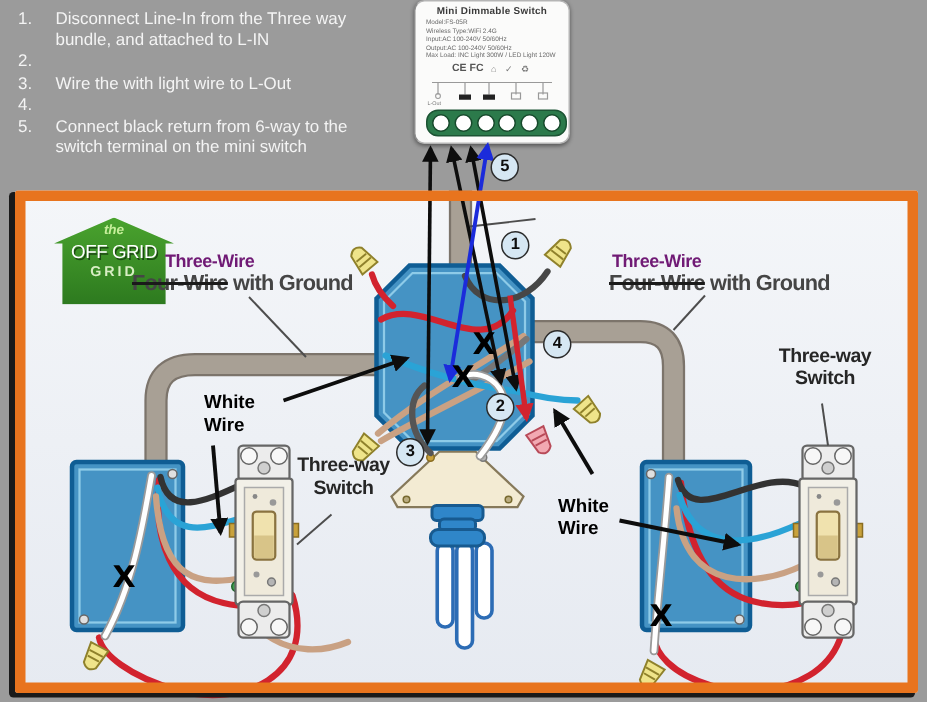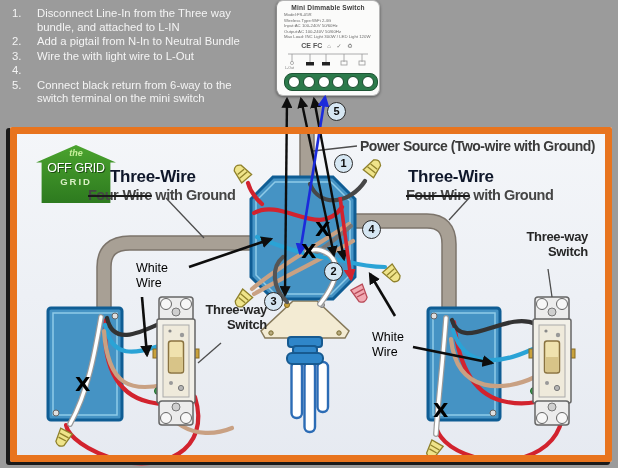--- a/index.html
+++ b/index.html
@@ -35,31 +35,31 @@
   
   .logo{position:absolute;left:36px;top:145px;width:80px;height:58px;z-index:4;
     clip-path:polygon(50% 0%,100% 30%,93% 30%,93% 100%,7% 100%,7% 30%,0% 30%);
     background:linear-gradient(#4aa32e,#2d7a1f);text-align:center;}
   .logo-the{font-style:italic;color:#c6ef9a;font-size:9px;font-weight:bold;margin-top:3px;}
   .logo-main{color:#fff;font-size:12.5px;font-weight:400;letter-spacing:-.3px;text-shadow:1px 1px 0 #1c4a12;margin-top:3px;}
   .logo-sub{color:#d8eec4;font-size:9.5px;font-weight:900;letter-spacing:2px;margin-top:1px;}
   
   .lbl{position:absolute;z-index:4;color:#2d2d2d;white-space:nowrap;}
   .power-label{left:360px;top:138px;font-size:14px;font-weight:bold;letter-spacing:-.5px;color:#3a3a3a;}
-  .cable-label .new{font-size:17px;font-weight:bold;color:#0f172a;letter-spacing:-.3px;}
+  .cable-label .new{font-size:12px;font-weight:bold;color:#701a75;letter-spacing:-.3px;}
   .cable-label .old-line{font-size:14.5px;font-weight:bold;color:#454545;letter-spacing:-.5px;}
   .cable-label .struck{text-decoration:line-through;text-decoration-thickness:2px;text-decoration-color:#1a1a1a;}
   .cable-left{left:110px;top:167px;}
   .cable-left .old-line{margin-left:-22px;}
   .cable-right{left:406px;top:167px;}
   .cable-right .new{margin-left:2px;}
-  .switch-label{font-size:13px;font-weight:bold;line-height:1.12;text-align:right;letter-spacing:-.3px;color:#262626;}
+  .switch-label{font-size:13px;font-weight:bold;line-height:1.12;text-align:center;letter-spacing:-.3px;color:#262626;}
   .switch-label-left{left:191px;top:303px;width:76px;}
   .switch-label-right{left:512px;top:230px;width:76px;}
-  .white-label{font-size:12.5px;font-weight:400;line-height:1.18;color:#000;}
+  .white-label{font-size:12.5px;font-weight:700;line-height:1.18;color:#000;}
   .white-left{left:136px;top:261px;}
   .white-right{left:372px;top:330px;}
   .xmark{position:absolute;z-index:4;font-family:"DejaVu Sans",sans-serif;font-weight:900;font-size:20px;color:#000;line-height:1;}
   .step-badge{position:absolute;z-index:4;width:19px;height:19px;box-sizing:border-box;border-radius:50%;
     background:#d6e7f3;border:1.6px solid #2b2b2b;color:#0d0d0d;font-size:11px;font-weight:bold;
     text-align:center;line-height:16px;}
   
   .condE{stroke:#7c746b;stroke-width:15.5;fill:none;}
   .cond{stroke:#a8a095;stroke-width:12.5;fill:none;}
   .wire{fill:none;stroke-linecap:round;stroke-width:4.2;}
@@ -83,21 +83,20 @@
 
 <div class="screen">
 
   <ol class="instructions">
     <li>
         <span class="num">1.</span>
         <span class="txt">Disconnect Line-In from the Three way bundle, and attached to L-IN</span>
       </li>
     <li>
         <span class="num">2.</span>
-        <span class="txt">Add a pigtail from N-In to Neutral Bundle</span>
       </li>
     <li>
         <span class="num">3.</span>
         <span class="txt">Wire the with light wire to L-Out</span>
       </li>
     <li>
         <span class="num">4.</span>
       </li>
     <li>
         <span class="num">5.</span>
@@ -261,21 +260,20 @@
   </svg>
 
   <div class="frame-border"></div>
 
   <div class="logo">
     <div class="logo-the">the</div>
     <div class="logo-main">OFF GRID</div>
     <div class="logo-sub">GRID</div>
   </div>
 
-  <div class="lbl power-label">Power Source (Two-wire with Ground)</div>
 
   <div class="lbl cable-label cable-left">
     <div class="new">Three-Wire</div>
     <div class="old-line"><span class="struck">Four-Wire</span><span> with Ground</span></div>
   </div>
   <div class="lbl cable-label cable-right">
     <div class="new">Three-Wire</div>
     <div class="old-line"><span class="struck">Four-Wire</span><span> with Ground</span></div>
   </div>
 

